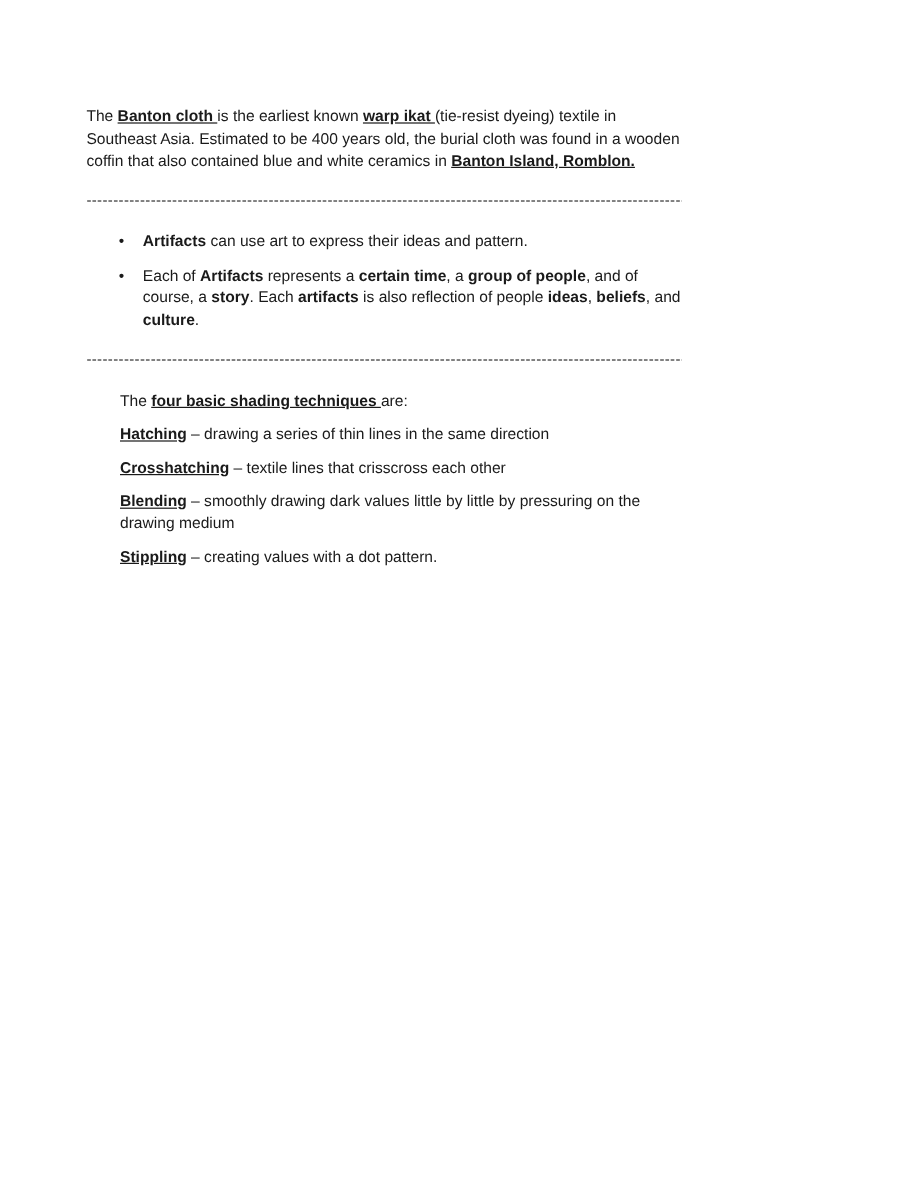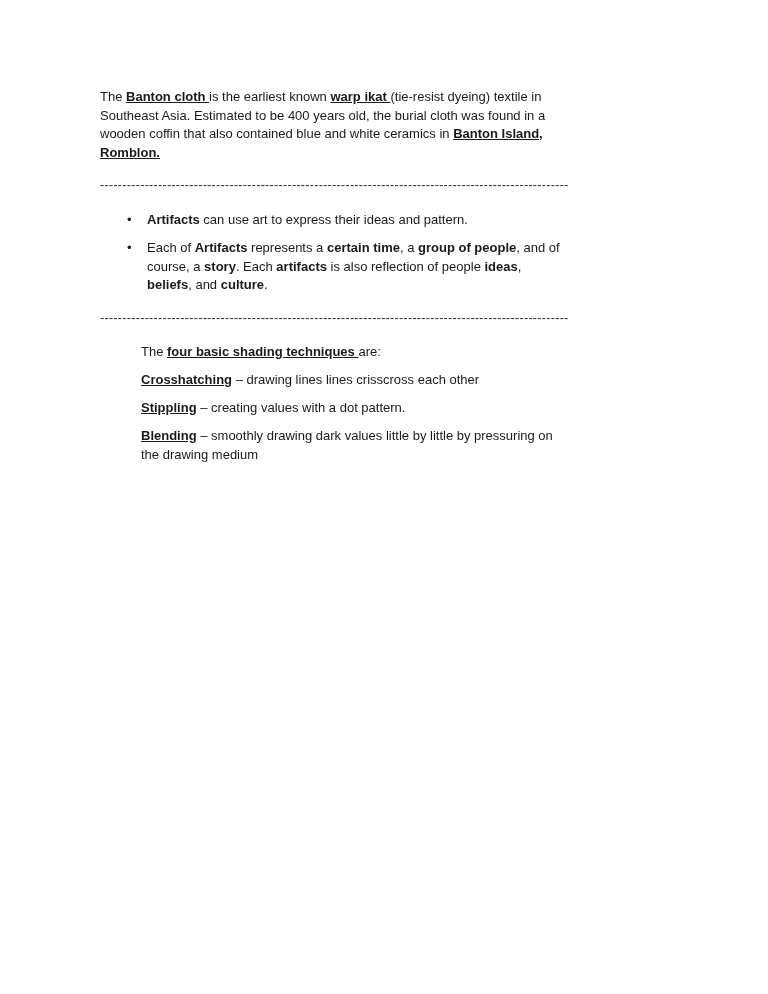--- a/index.html
+++ b/index.html
@@ -8,21 +8,21 @@
     width: 768px;
     height: 994px;
     background: #ffffff;
     font-family: "Liberation Sans", "DejaVu Sans", sans-serif;
     font-size: 13px;
     line-height: 18.5px;
     color: #1a1a1a;
     overflow: hidden;
   }
   .page {
-    padding: 88px 88px 0 100px;
+    padding: 88px 88px 0 72px;
     width: 656px;
   }
   .para { margin: 0; }
   .b  { font-weight: bold; text-align: center; }
   .bu { font-weight: bold; text-decoration: underline; }
   .separator {
     margin: 14px 0 16px 0;
     width: 100%;
     white-space: nowrap;
     overflow: hidden;
@@ -39,21 +39,21 @@
     position: relative;
     padding-left: 47px;
     margin: 0 0 10px 0;
   }
   .bullet-marker {
     position: absolute;
     left: 27px;
     top: 0;
   }
   .shading {
-    margin-left: 41px;
+    margin-left: 28px;
   }
   .shading .para {
     margin-bottom: 9.5px;
   }
 </style>
 </head>
 <body>
 
 <div class="page">
 
@@ -69,18 +69,19 @@
     <li class="bullet-item">
       <span class="bullet-marker">•</span>
       <span><span>Each of </span><span class="b">Artifacts</span><span> represents a </span><span class="b">certain time</span><span>, a </span><span class="b">group of people</span><span>, and of course, a </span><span class="b">story</span><span>. Each </span><span class="b">artifacts</span><span> is also reflection of people </span><span class="b">ideas</span><span>, </span><span class="b">beliefs</span><span>, and </span><span class="b">culture</span><span>.</span></span>
     </li>
   </ul>
 
   <div class="separator">--------------------------------------------------------------------------------------------------------------------------------------------------------------------------------------------------------</div>
 
   <div class="shading">
     <p class="para"><span>The </span><span class="bu">four basic shading techniques </span><span>are:</span></p>
-    <p class="para"><span class="bu">Crosshatching</span><span> – drawing lines lines crisscross each other</span></p>
+    <p class="para"><span class="bu">Hatching</span><span> – drawing a series of thin lines in the same direction</span></p>
+    <p class="para"><span class="bu">Crosshatching</span><span> – textile lines that crisscross each other</span></p>
+    <p class="para"><span class="bu">Blending</span><span> – smoothly drawing dark values little by little by pressuring on the drawing medium</span></p>
     <p class="para"><span class="bu">Stippling</span><span> – creating values with a dot pattern.</span></p>
-    <p class="para"><span class="bu">Blending</span><span> – smoothly drawing dark values little by little by pressuring on the drawing medium</span></p>
   </div>
 
 </div>
 
 </body></html>

